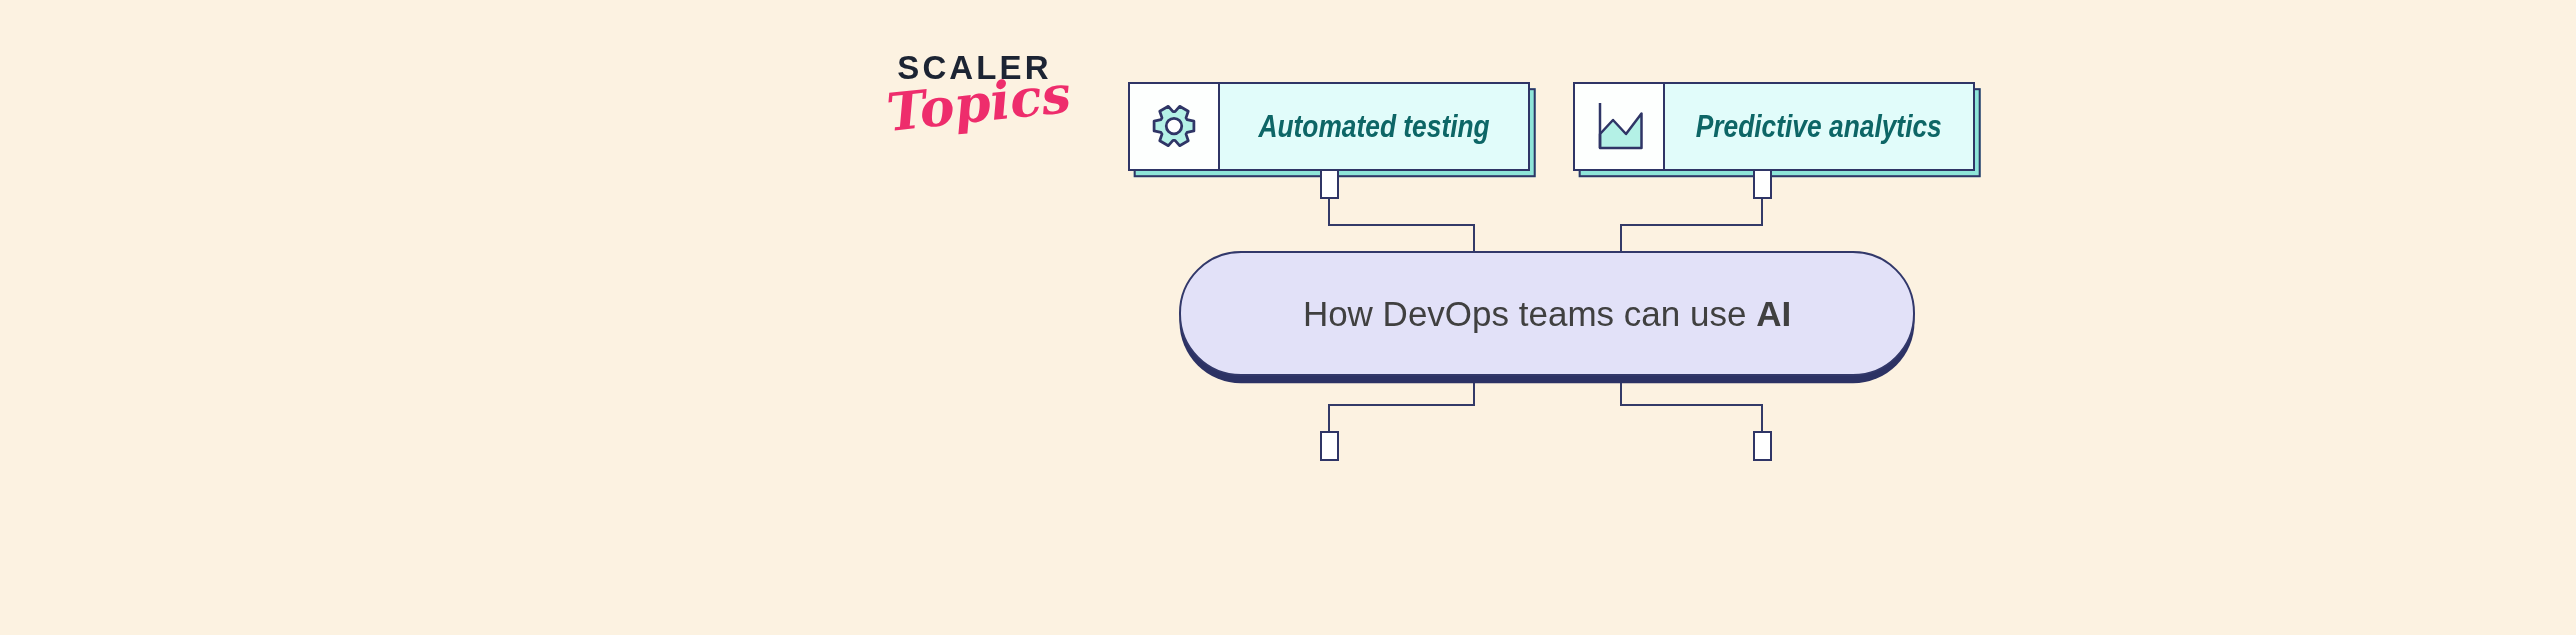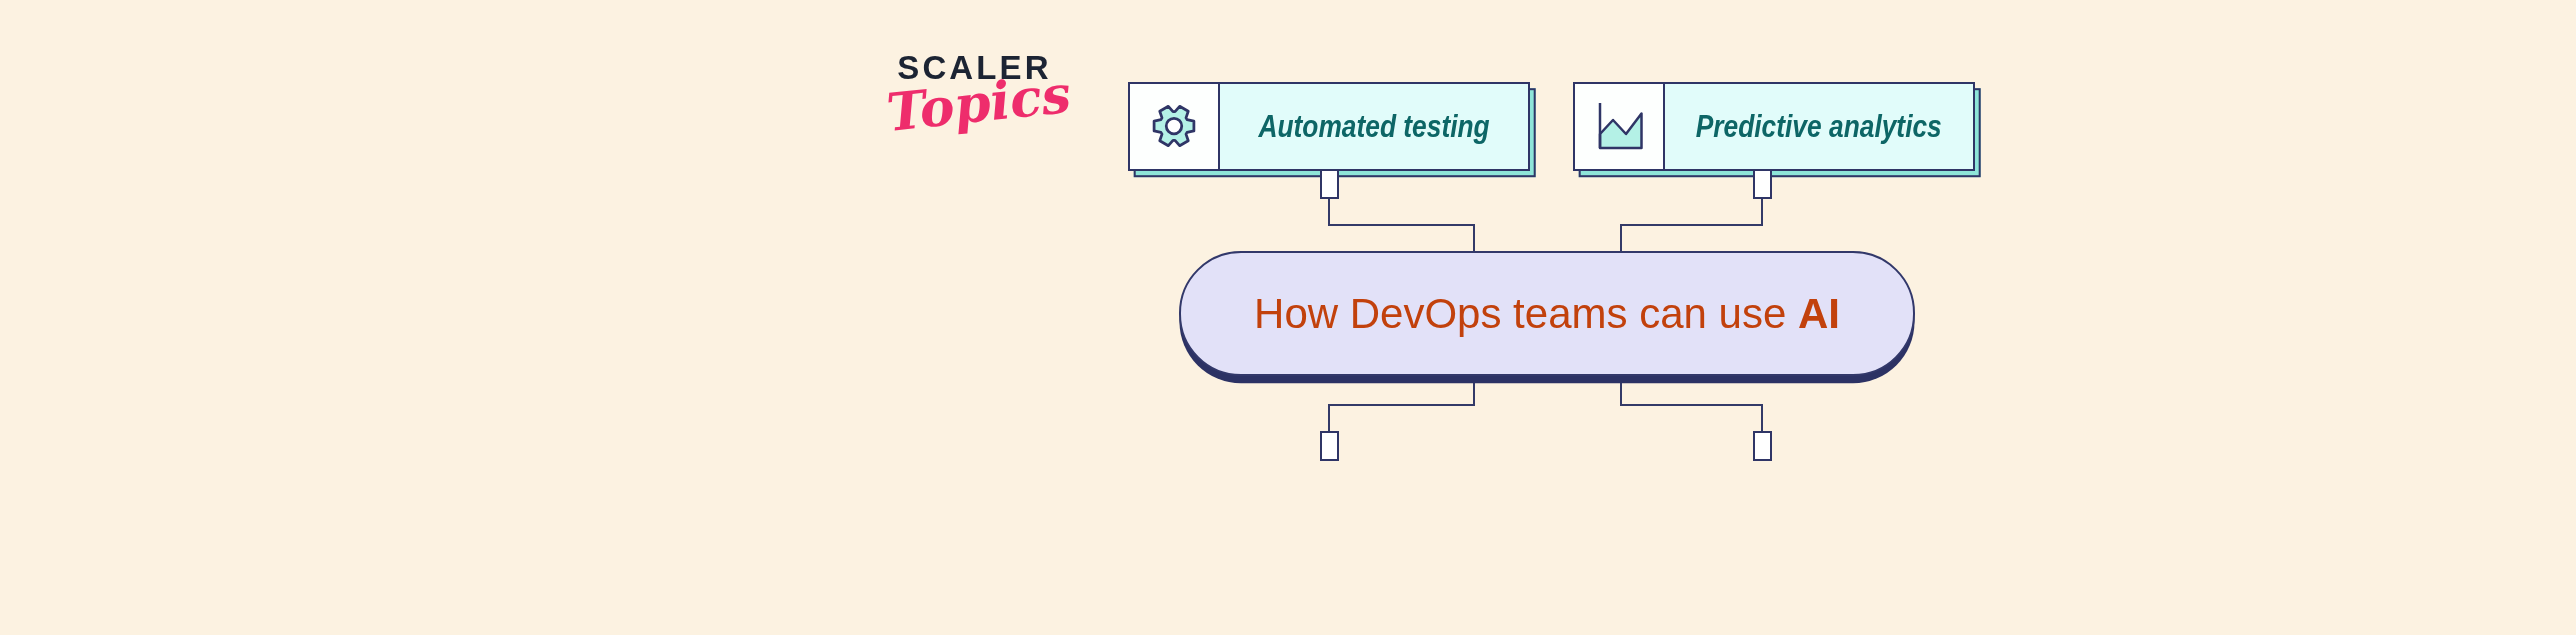--- a/index.html
+++ b/index.html
@@ -96,22 +96,22 @@
     border: 2.6px solid #32386a;
     border-radius: 62px;
     box-sizing: border-box;
     box-shadow: 0 7.7px 0 -0.5px #2c3264;
     display: flex;
     align-items: center;
     justify-content: center;
     z-index: 4;
   }
   .pill-text {
-    font-size: 42px;
-    color: #c2410c;
+    font-size: 35px;
+    color: #404040;
     white-space: nowrap;
   }
   .pill-text b { font-weight: 700; }
 
   
   .conn { position: absolute; background: #333a68; z-index: 1; }
   .tab {
     position: absolute;
     width: 18.5px; height: 30px;
     background: #ffffff;

